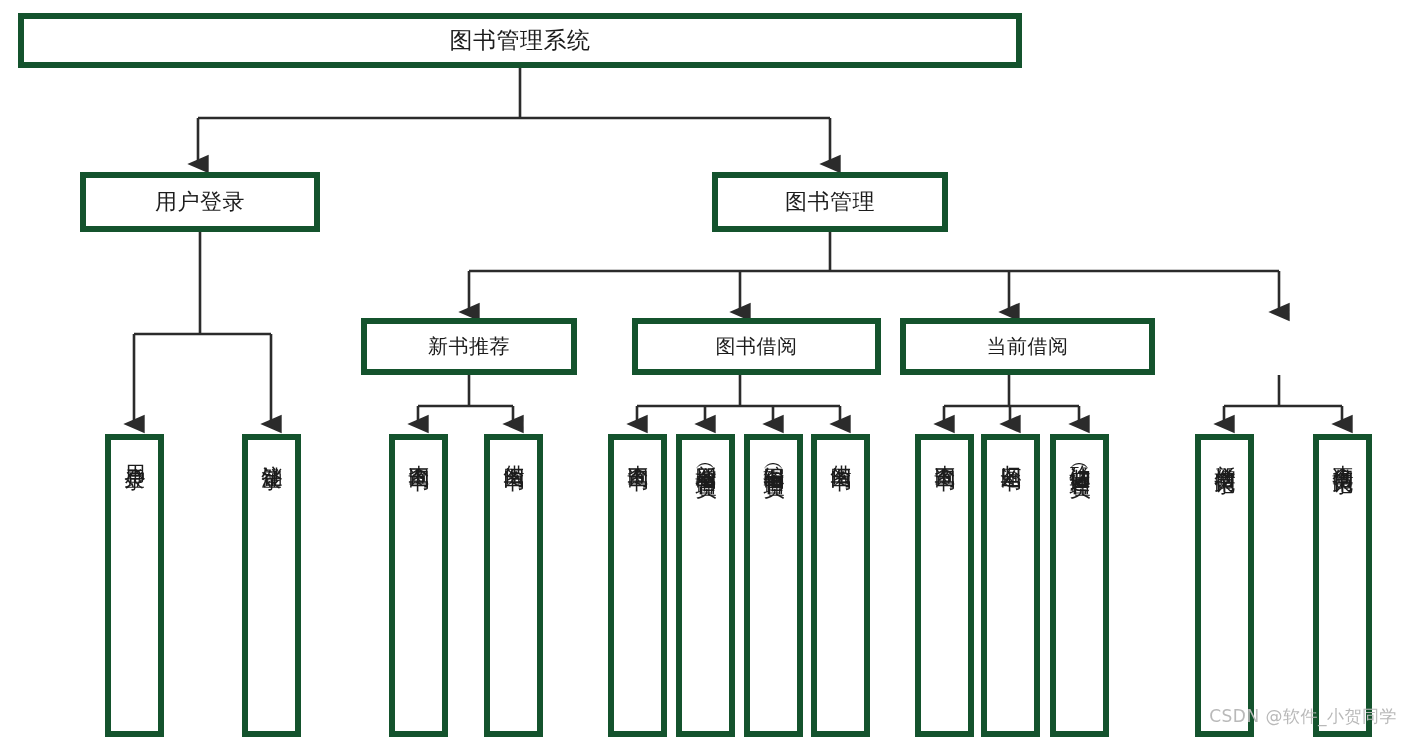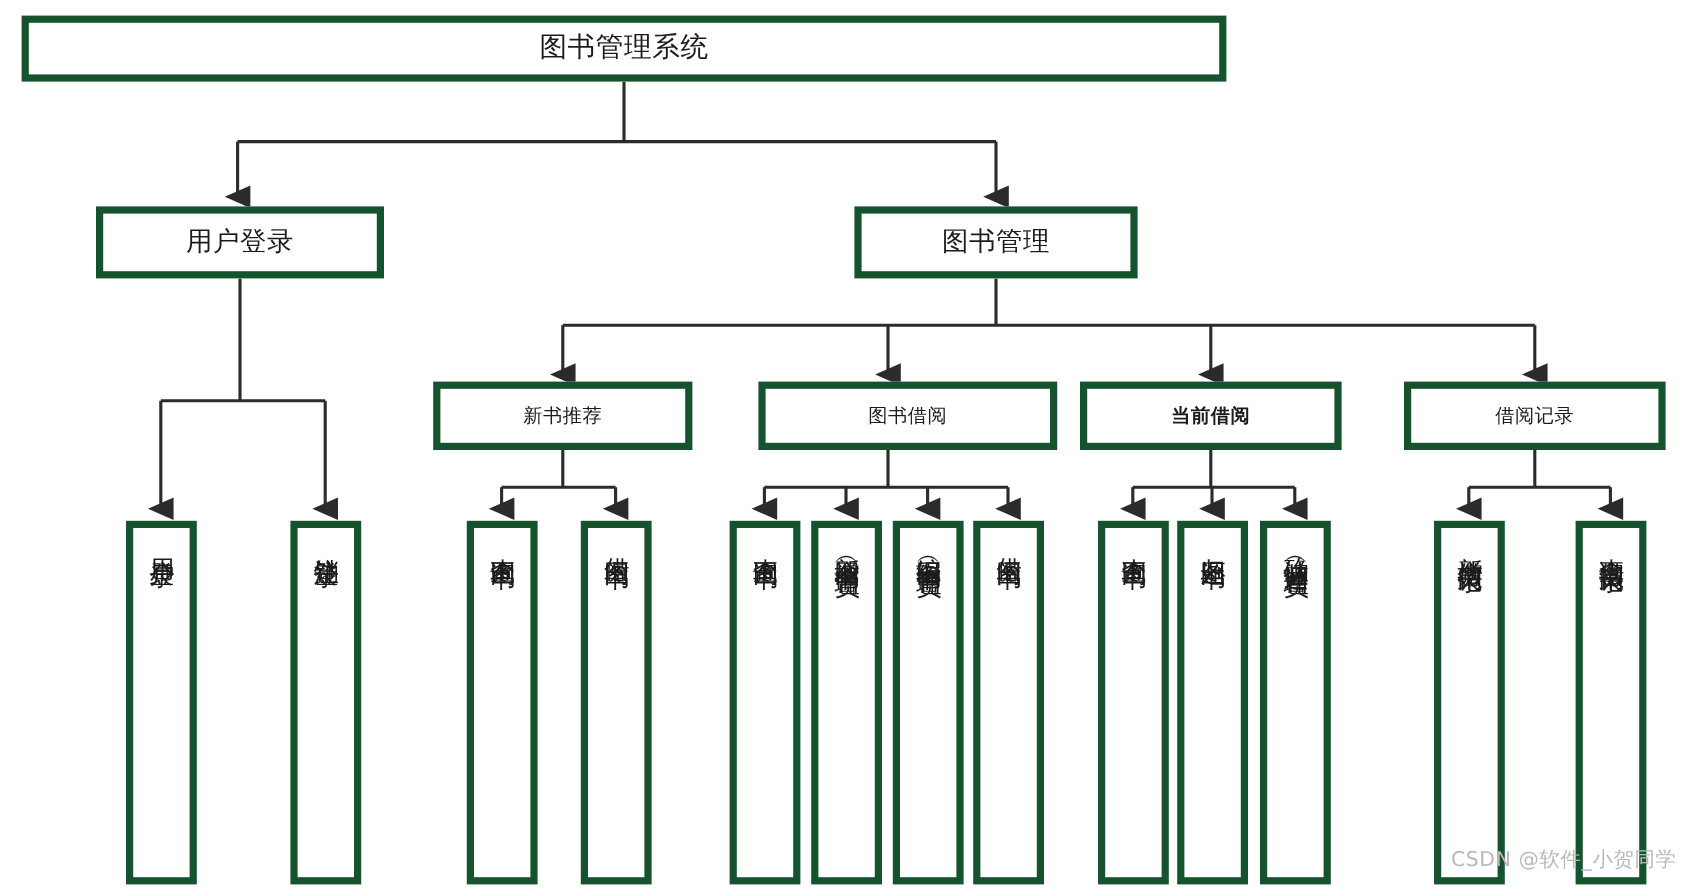--- a/index.html
+++ b/index.html
@@ -42,21 +42,21 @@
     line-height: 1.12;
     letter-spacing: 0.5px;
   }
   .level-0 .node-label {
     font-size: 23px;
   }
   .level-1 .node-label {
     font-size: 22px;
   }
   .level-2 .node-label {
-    font-size: 16px;
+    font-size: 20px;
   }
   
   .leaf {
     align-items: flex-start;
     padding-top: 8px;
   }
   .leaf .node-label {
     writing-mode: vertical-rl;
     text-orientation: upright;
     font-size: 21px;
@@ -141,25 +141,22 @@
   <div class="node level-1" style="left:712px; top:172px; width:236px; height:60px;">
     <span class="node-label">图书管理</span>
   </div>
 
   <div class="node level-2" style="left:361px; top:318px; width:216px; height:57px;">
     <span class="node-label">新书推荐</span>
   </div>
   <div class="node level-2" style="left:632px; top:318px; width:249px; height:57px;">
     <span class="node-label">图书借阅</span>
   </div>
-  <div class="node level-2" style="left:900px; top:318px; width:218px; height:57px;font-weight:bold;">
+  <div class="node level-2" style="left:900px; top:318px; width:255px; height:57px;">
     <span class="node-label">当前借阅</span>
-  </div>
-  <div class="node level-2" style="left:1170px; top:318px; width:218px; height:57px;">
-    <span class="node-label">借阅记录</span>
   </div>
 
   <div class="node leaf" style="left:105px; top:434px; width:59px; height:303px;">
     <span class="node-label">用户登录</span>
   </div>
   <div class="node leaf" style="left:242px; top:434px; width:59px; height:303px;">
     <span class="node-label">注销登录</span>
   </div>
 
   <div class="node leaf" style="left:389px; top:434px; width:59px; height:303px;">

